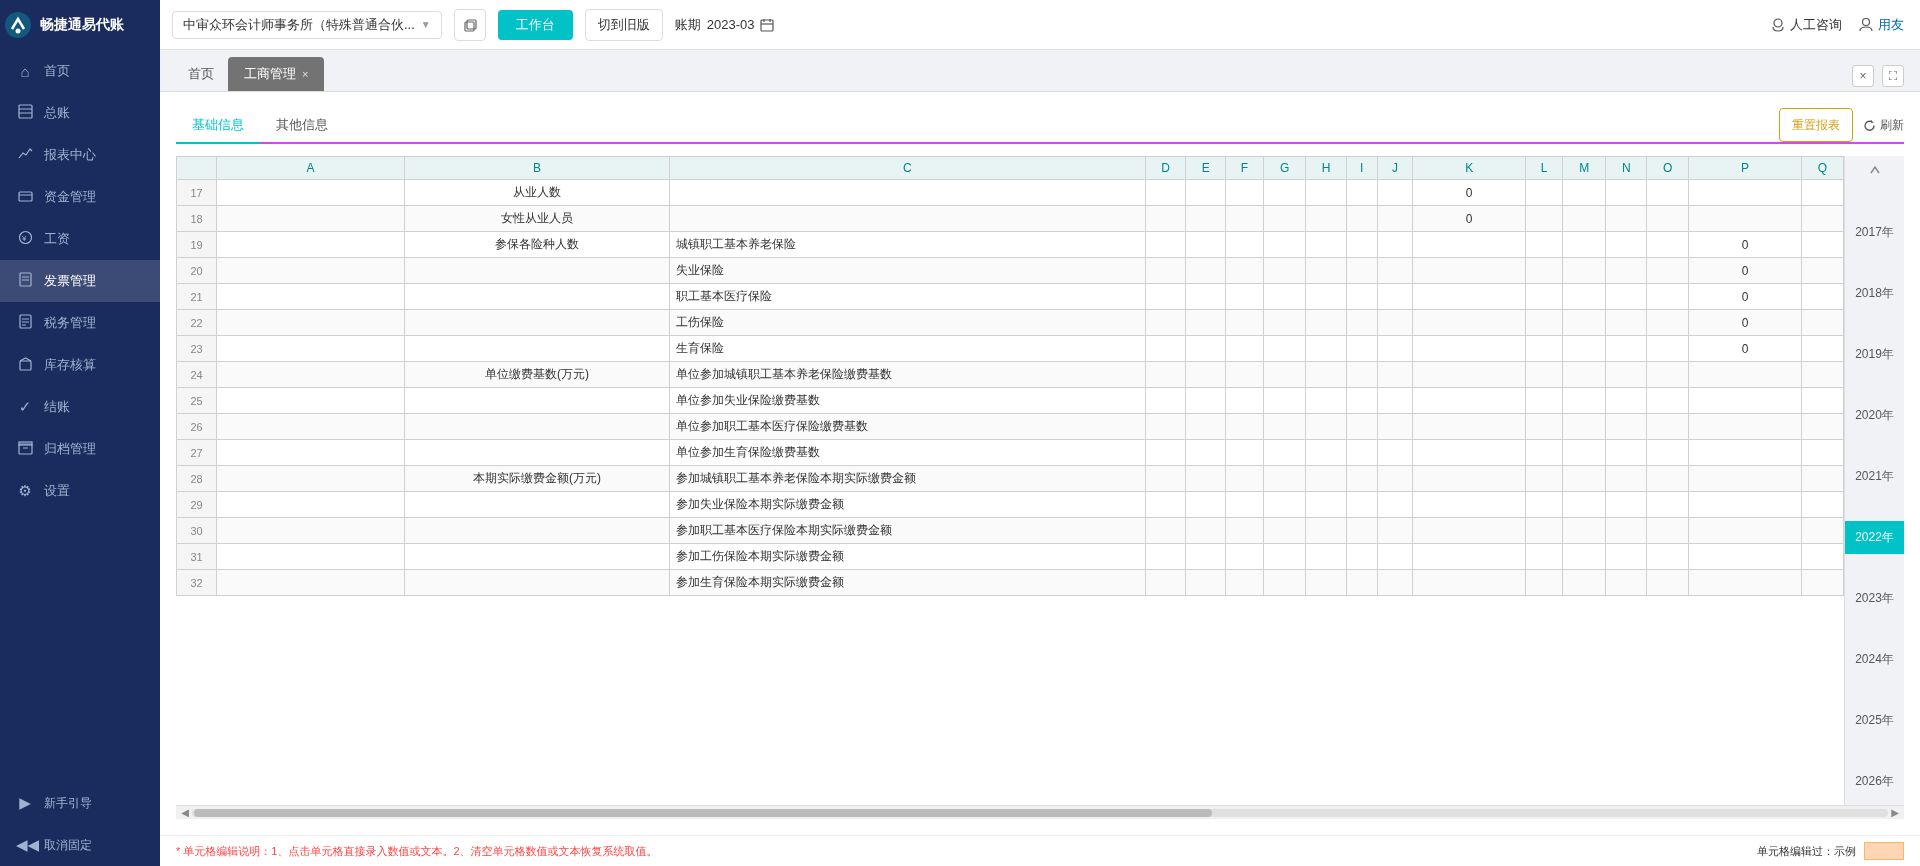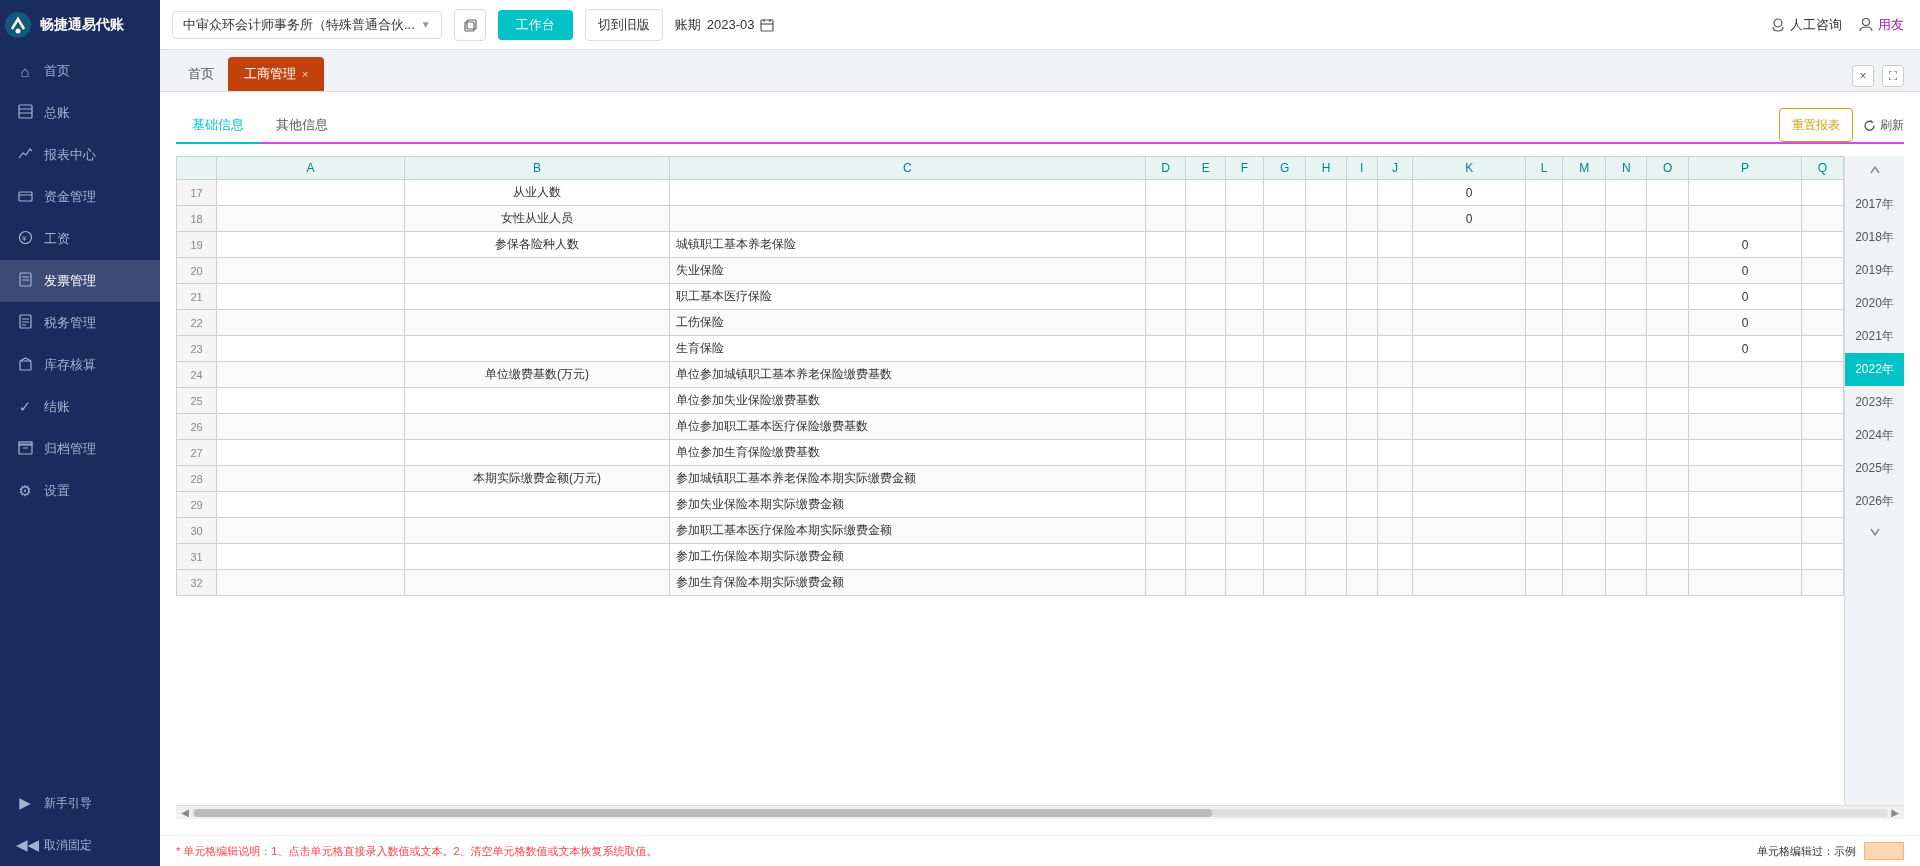--- a/index.html
+++ b/index.html
@@ -32,21 +32,21 @@
       padding: 6px 18px; font-size: 13px; cursor: pointer;
     }
     .old-version-btn {
       border: 1px solid #ddd; background: #fff; border-radius: 4px;
       padding: 6px 12px; font-size: 13px; cursor: pointer; color: #333;
     }
     .period-area { display: flex; align-items: center; gap: 6px; color: #333; font-size: 13px; }
     .spacer { flex: 1; }
     .header-right { display: flex; align-items: center; gap: 16px; }
     .ai-consult { display: flex; align-items: center; gap: 4px; color: #333; font-size: 13px; cursor: pointer; }
-    .user-area { display: flex; align-items: center; gap: 4px; color: #a21caf; font-size: 13px; cursor: pointer; }
+    .user-area { display: flex; align-items: center; gap: 4px; color: #0369a1; font-size: 13px; cursor: pointer; }
 
     
     .main-layout { display: flex; height: calc(866px - 50px); }
 
     
     .sidebar {
       width: 160px; background: #1a2b5e; display: flex; flex-direction: column;
       flex-shrink: 0; overflow: hidden;
     }
     .sidebar-item {
@@ -64,21 +64,21 @@
     
     .tab-bar {
       display: flex; align-items: flex-end; background: #f0f2f5;
       border-bottom: 1px solid #ddd; padding: 0 16px; height: 42px;
     }
     .tab-item {
       padding: 8px 16px; font-size: 13px; cursor: pointer; border-radius: 4px 4px 0 0;
       display: flex; align-items: center; gap: 6px; margin-right: 2px;
     }
     .tab-item.inactive { background: #f0f2f5; color: #555; }
-    .tab-item.active { background: #c2410c; color: #fff; }
+    .tab-item.active { background: #737373; color: #fff; }
     .tab-close { font-size: 11px; cursor: pointer; opacity: 0.8; }
     .tab-home { background: transparent; color: #555; font-size: 13px; padding: 8px 12px; }
 
     
     .window-controls {
       display: flex; align-items: center; gap: 8px; margin-left: auto; padding-bottom: 4px;
     }
     .win-btn { width: 22px; height: 22px; border: 1px solid #ccc; border-radius: 3px; display: flex; align-items: center; justify-content: center; cursor: pointer; background: #fff; font-size: 12px; color: #666; }
 
     
@@ -105,21 +105,21 @@
       display: flex; align-items: center; gap: 4px;
     }
 
     
     .spreadsheet-wrapper { flex: 1; display: flex; overflow: hidden; }
     .spreadsheet-container { flex: 1; overflow: auto; position: relative; }
 
     
     .year-panel {
       width: 60px; background: #f0f2f5; display: flex; flex-direction: column;
-      align-items: center; overflow-y: auto; border-left: 1px solid #ddd; flex-shrink: 0;
+      align-items: center; overflow-y: auto; border-left: 1px solid #ddd; flex-shrink: 0; gap: 28px;
     }
     .year-nav-btn { width: 100%; padding: 6px 0; text-align: center; cursor: pointer; color: #666; font-size: 16px; }
     .year-item {
       width: 100%; padding: 8px 0; text-align: center; cursor: pointer;
       font-size: 12px; color: #555;
     }
     .year-item.active { background: #00c2c7; color: #fff; }
 
     
     .spreadsheet-table { border-collapse: collapse; min-width: 100%; font-size: 12px; }

